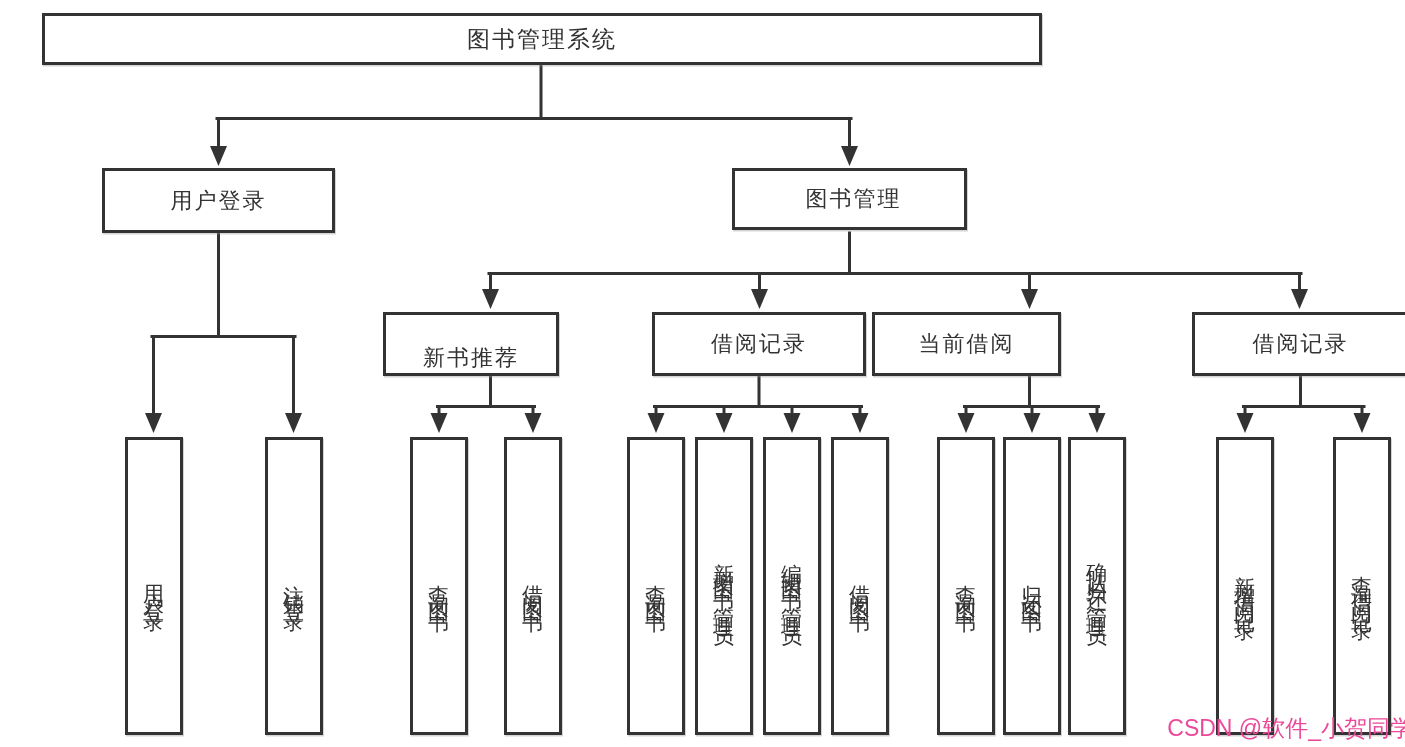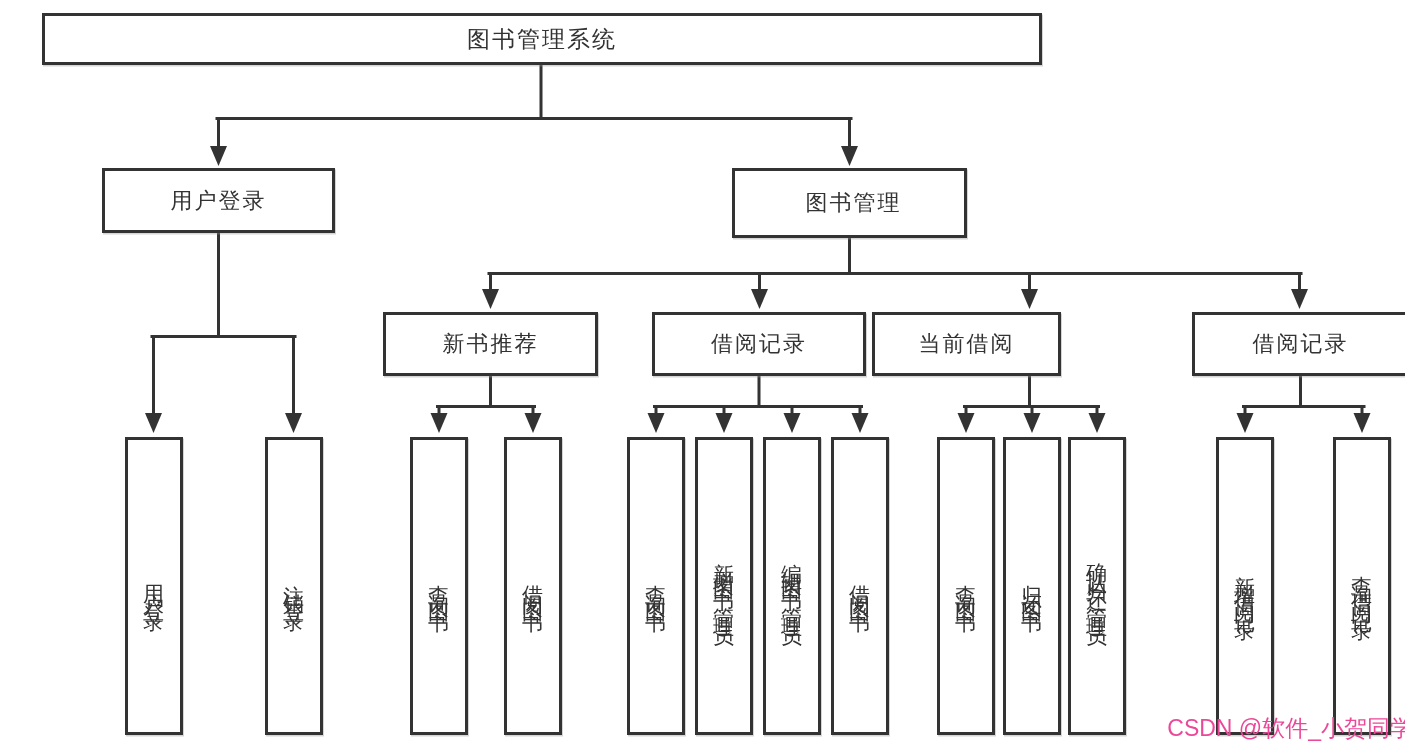--- a/index.html
+++ b/index.html
@@ -34,22 +34,22 @@
     writing-mode: vertical-rl;
     text-orientation: mixed;
     font-size: 21px;
     letter-spacing: 9px;
     line-height: 1;
     white-space: nowrap;
   }
   
   #node-root            { left: 22px;   top: 13px;  width: 1000px; height: 52px; }
   #node-user-login      { left: 82px;   top: 168px; width: 233px;  height: 65px; }
-  #node-book-mgmt       { left: 712px;  top: 168px; width: 235px;  height: 70px; padding-left: 8px; }
-  #node-new-book-rec    { left: 363px;  top: 312px; width: 215px;  height: 64px; }
+  #node-book-mgmt       { left: 712px;  top: 168px; width: 235px;  height: 62px; padding-left: 8px; }
+  #node-new-book-rec    { left: 363px;  top: 312px; width: 176px;  height: 64px; align-items: flex-end; }
   #node-book-borrow     { left: 632px;  top: 312px; width: 214px;  height: 64px; }
   #node-current-borrow  { left: 852px;  top: 312px; width: 189px;  height: 64px; }
   #node-borrow-records  { left: 1172px; top: 312px; width: 217px;  height: 64px; }
   .leaf { top: 437px; width: 58px; height: 298px; }
   #node-user-login-leaf      { left: 105px; }
   #node-logout-leaf          { left: 245px; }
   #node-query-book-1         { left: 390px; }
   #node-borrow-book-1        { left: 484px; }
   #node-query-book-2         { left: 607px; }
   #node-add-book-admin       { left: 675px; }

